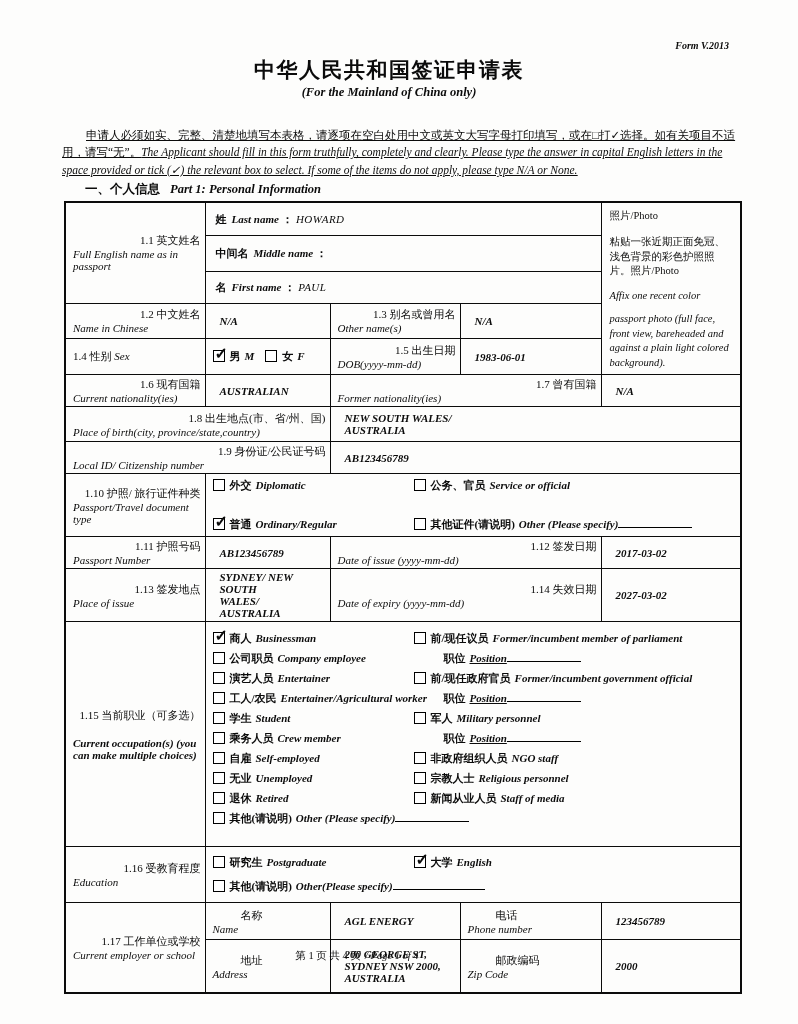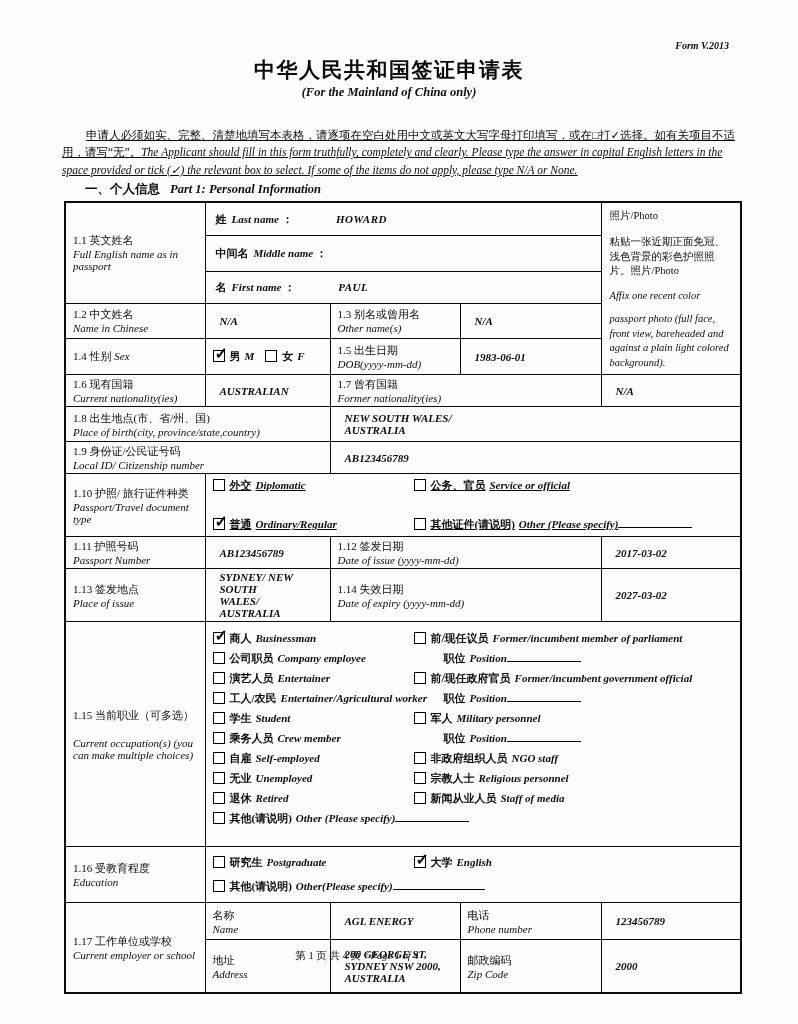--- a/index.html
+++ b/index.html
@@ -31,62 +31,62 @@
   .instructions .en-part { font-style:italic; }
   .instructions .ul { font-style:italic; text-decoration:underline; }
 
   .section { position:absolute; top:181px; left:64px; font-size:12.5px; font-weight:bold;margin-left:21px; }
   .section .en-part { font-style:italic; margin-left:10px; }
 
   table.form { position:absolute; top:201px; left:64px; width:676px; border-collapse:collapse; table-layout:fixed;
                border:2.5px solid #0b0b0b; }
   td { border:1px solid #0b0b0b; font-size:11px; vertical-align:middle; padding:2px 4px 2px 7px; }
 
-  .fl .zh { display:block; }
+  .fl .zh { display:block;text-align:right; }
   .fl .en { display:block; font-style:italic; }
   .val { font-weight:bold; font-style:italic; white-space:pre-line; padding-left:14px; }
 
   .namecell { padding-left:10px; }
   .namecell .zh { font-weight:bold; }
   .namecell .en { font-weight:bold; font-style:italic; margin-left:5px; }
   .namecell .sep { font-weight:bold; margin:0 3px; }
-  .namecell .v { font-weight:bold; font-style:italic; letter-spacing:0.5px;margin-left:40px; }
+  .namecell .v { font-weight:normal; font-style:italic; letter-spacing:0.5px; }
 
   .photo { vertical-align:top; font-size:10.5px; line-height:1.38; padding:6px 6px 4px 8px; }
   .photo .ptitle { margin-bottom:12px; }
   .photo .pzh { margin-bottom:10px; }
   .photo .pen1 { font-style:italic; margin-bottom:9px; }
   .photo .pen2 { font-style:italic; }
 
   .cb { display:inline-block; width:12px; height:12px; border:1.5px solid #000; margin-right:5px;
         vertical-align:-2px; position:relative; background:#fff; flex:none; }
   .cb[data-checked="true"]::after { content:"✓"; position:absolute; left:1px; top:-7px;
         font-size:16px; font-weight:bold; font-style:normal; }
   .opt { white-space:nowrap; }
   .opt .zh { font-weight:bold; }
   .opt .en { font-weight:bold; font-style:italic; margin-left:4px; }
   .blank { display:inline-block; width:74px; border-bottom:1.5px solid #000; height:11px; vertical-align:baseline; }
   .blank.w90 { width:92px; }
 
-  .grid2 { display:grid; grid-template-columns:201px 1fr; row-gap:24px; align-content:center; padding:2px 0 2px 0;text-decoration:underline; }
+  .grid2 { display:grid; grid-template-columns:201px 1fr; row-gap:24px; align-content:center; padding:2px 0 2px 0; }
   .grid2b { display:grid; grid-template-columns:201px 1fr; row-gap:9px; align-content:center; }
   .cellpad { }
 
   .occwrap { display:flex; height:100%; }
   .occcol { display:flex; flex-direction:column; justify-content:space-between; padding:4px 0; }
   .occl { width:201px; flex:none; }
   .occr { flex:1; }
   .occrow { height:20px; display:flex; align-items:center; white-space:nowrap; }
   .pos { padding-left:22px; white-space:nowrap; }
-  .pos .zh { font-weight:bold;padding-left:8px; } .pos .en { font-weight:bold; font-style:italic; margin-left:4px; }
-
-  .sublab .zh { display:block; } .sublab .en { display:block; font-style:italic; }
+  .pos .zh { font-weight:bold;padding-left:8px; } .pos .en { font-weight:bold; font-style:italic; margin-left:4px;text-decoration:underline; }
+
+  .sublab .zh { display:block;margin-left:28px; } .sublab .en { display:block; font-style:italic; }
 
   .labmid { vertical-align:middle; }
-  .lab115 .en { margin-top:14px; }
+  .lab115 .en { margin-top:14px;font-weight:bold; }
 
   .footer { position:absolute; top:949px; left:0; width:714px; text-align:center; font-size:10.5px; }
   .footer .en-part { font-style:italic; margin-left:4px; }
 
   tr.h30{height:30px} tr.h32{height:32px} tr.h28{height:28px} tr.h35{height:35px}
   tr.h49{height:49px} tr.h31{height:31px} tr.h47{height:47px} tr.h225{height:225px}
   tr.h56{height:56px} tr.h37{height:37px} tr.h53{height:53px}
 </style>
 </head>
 <body>

